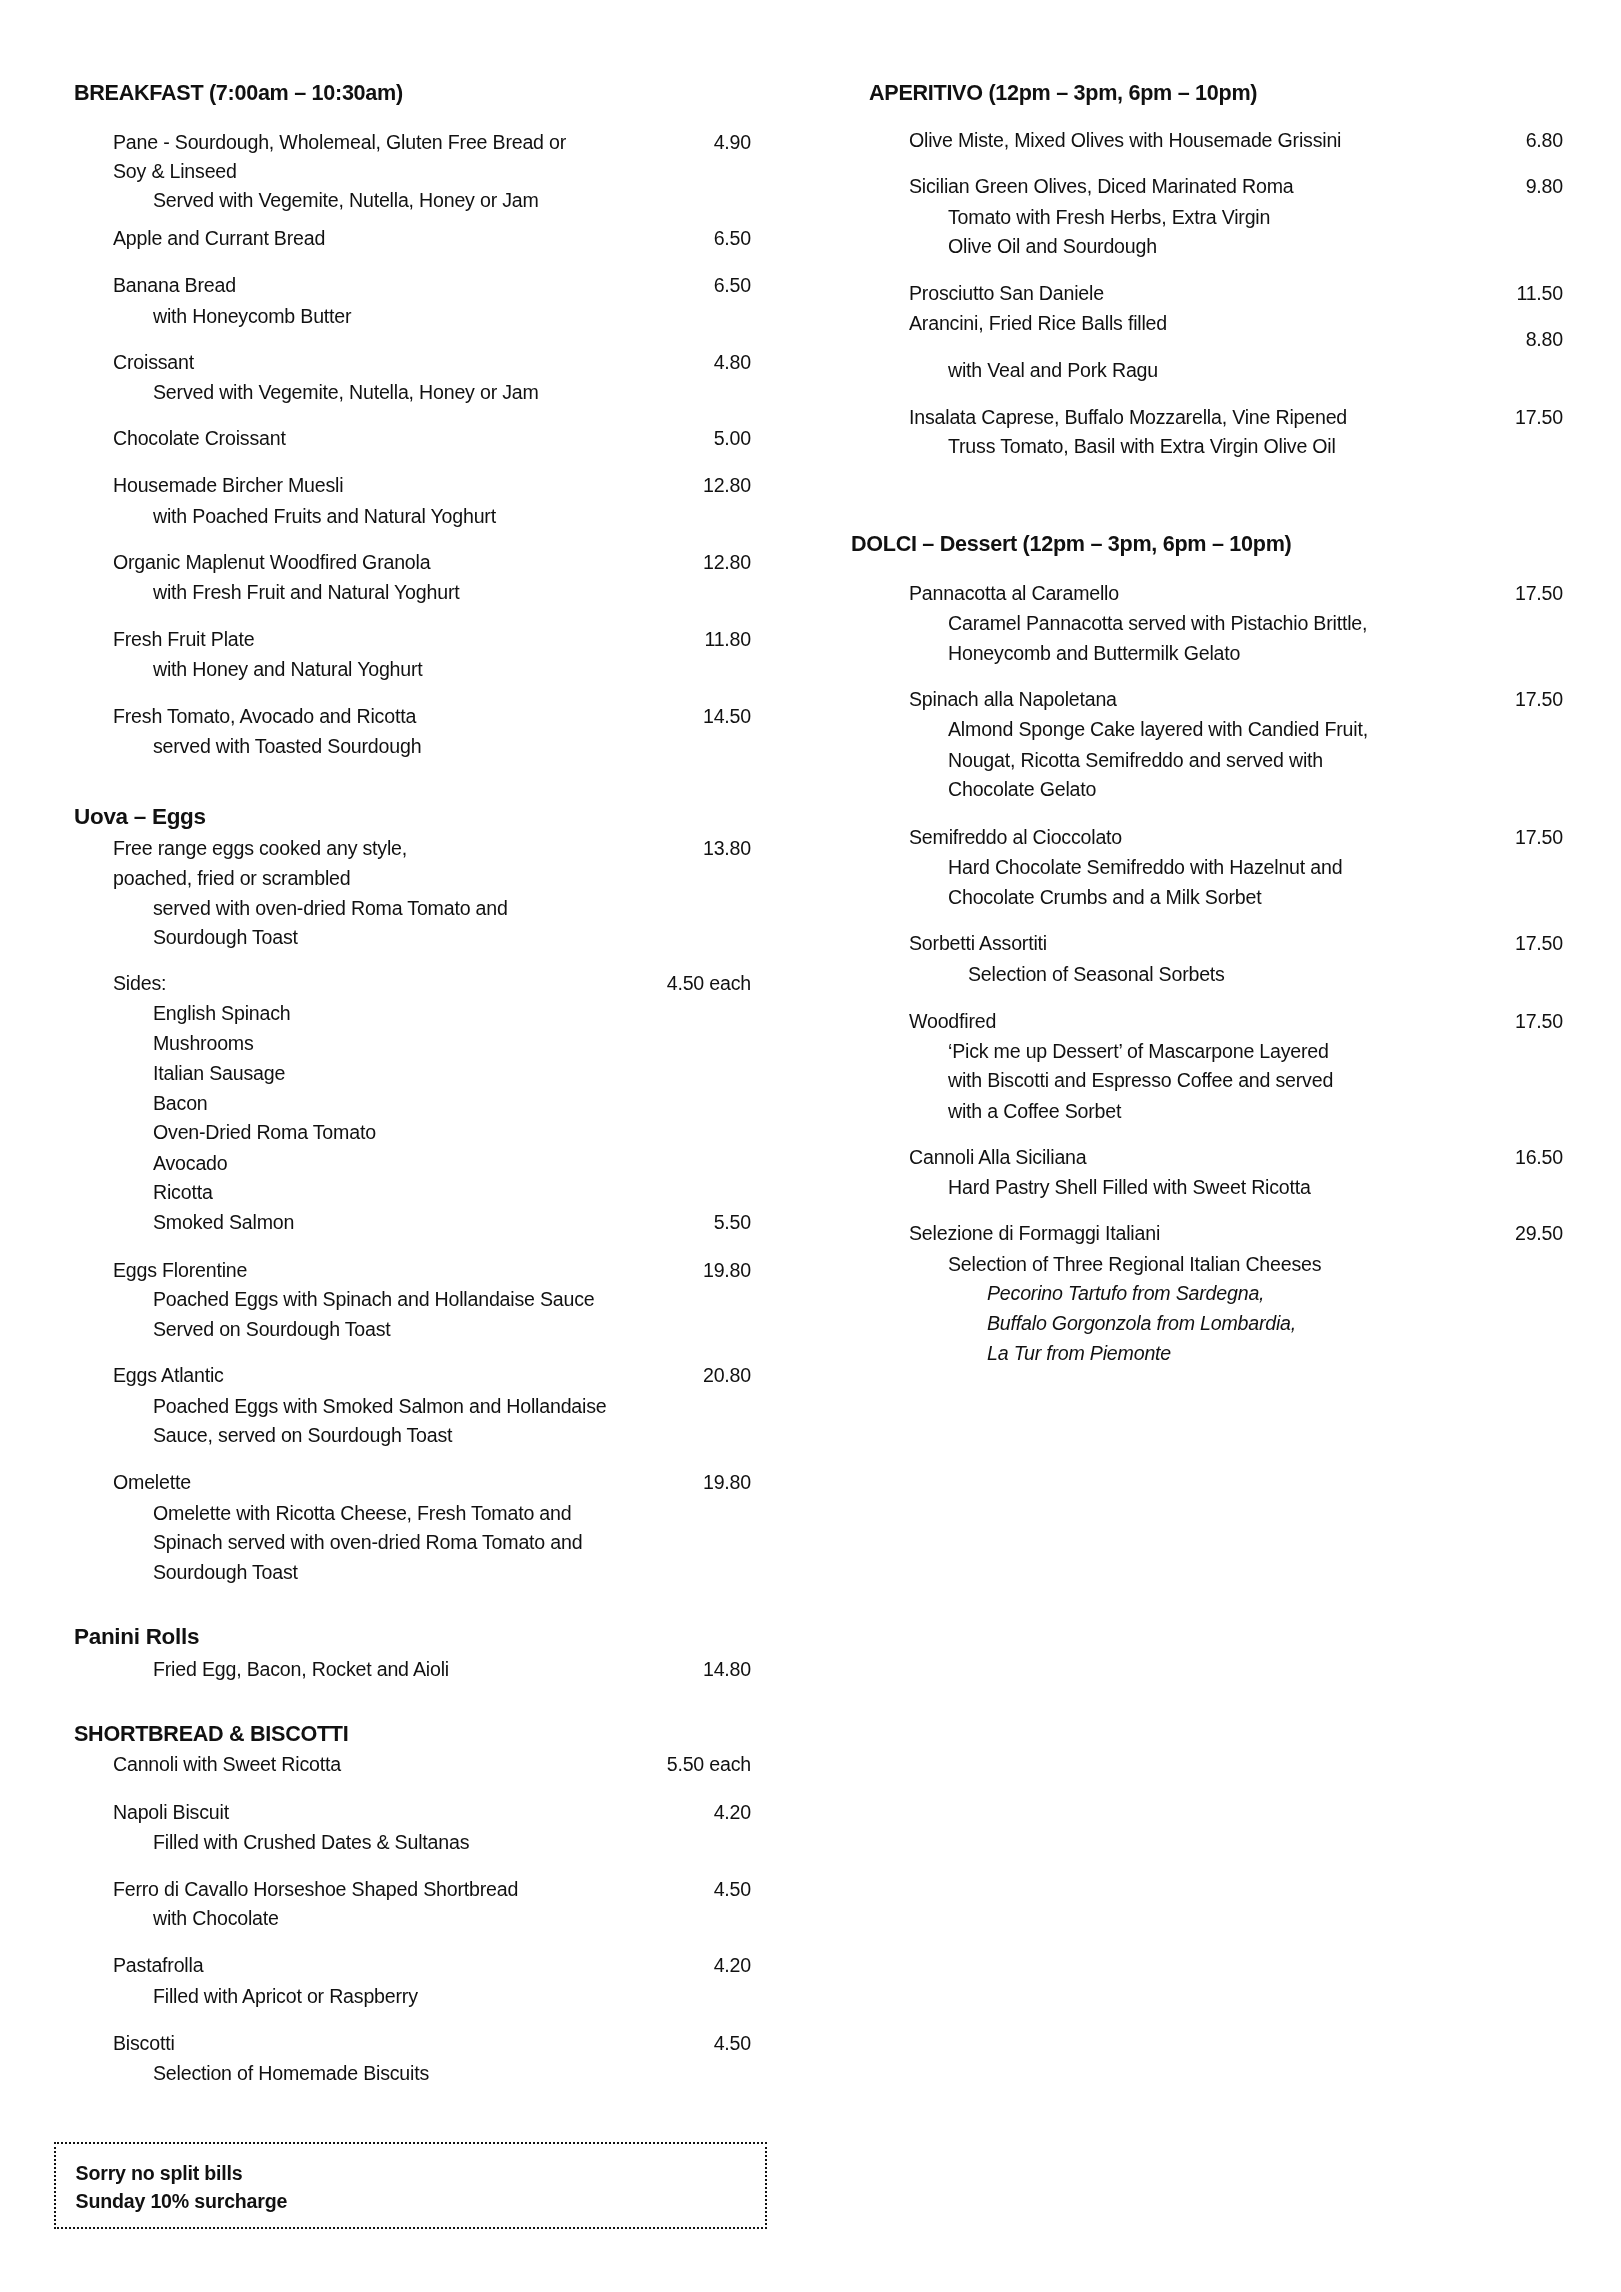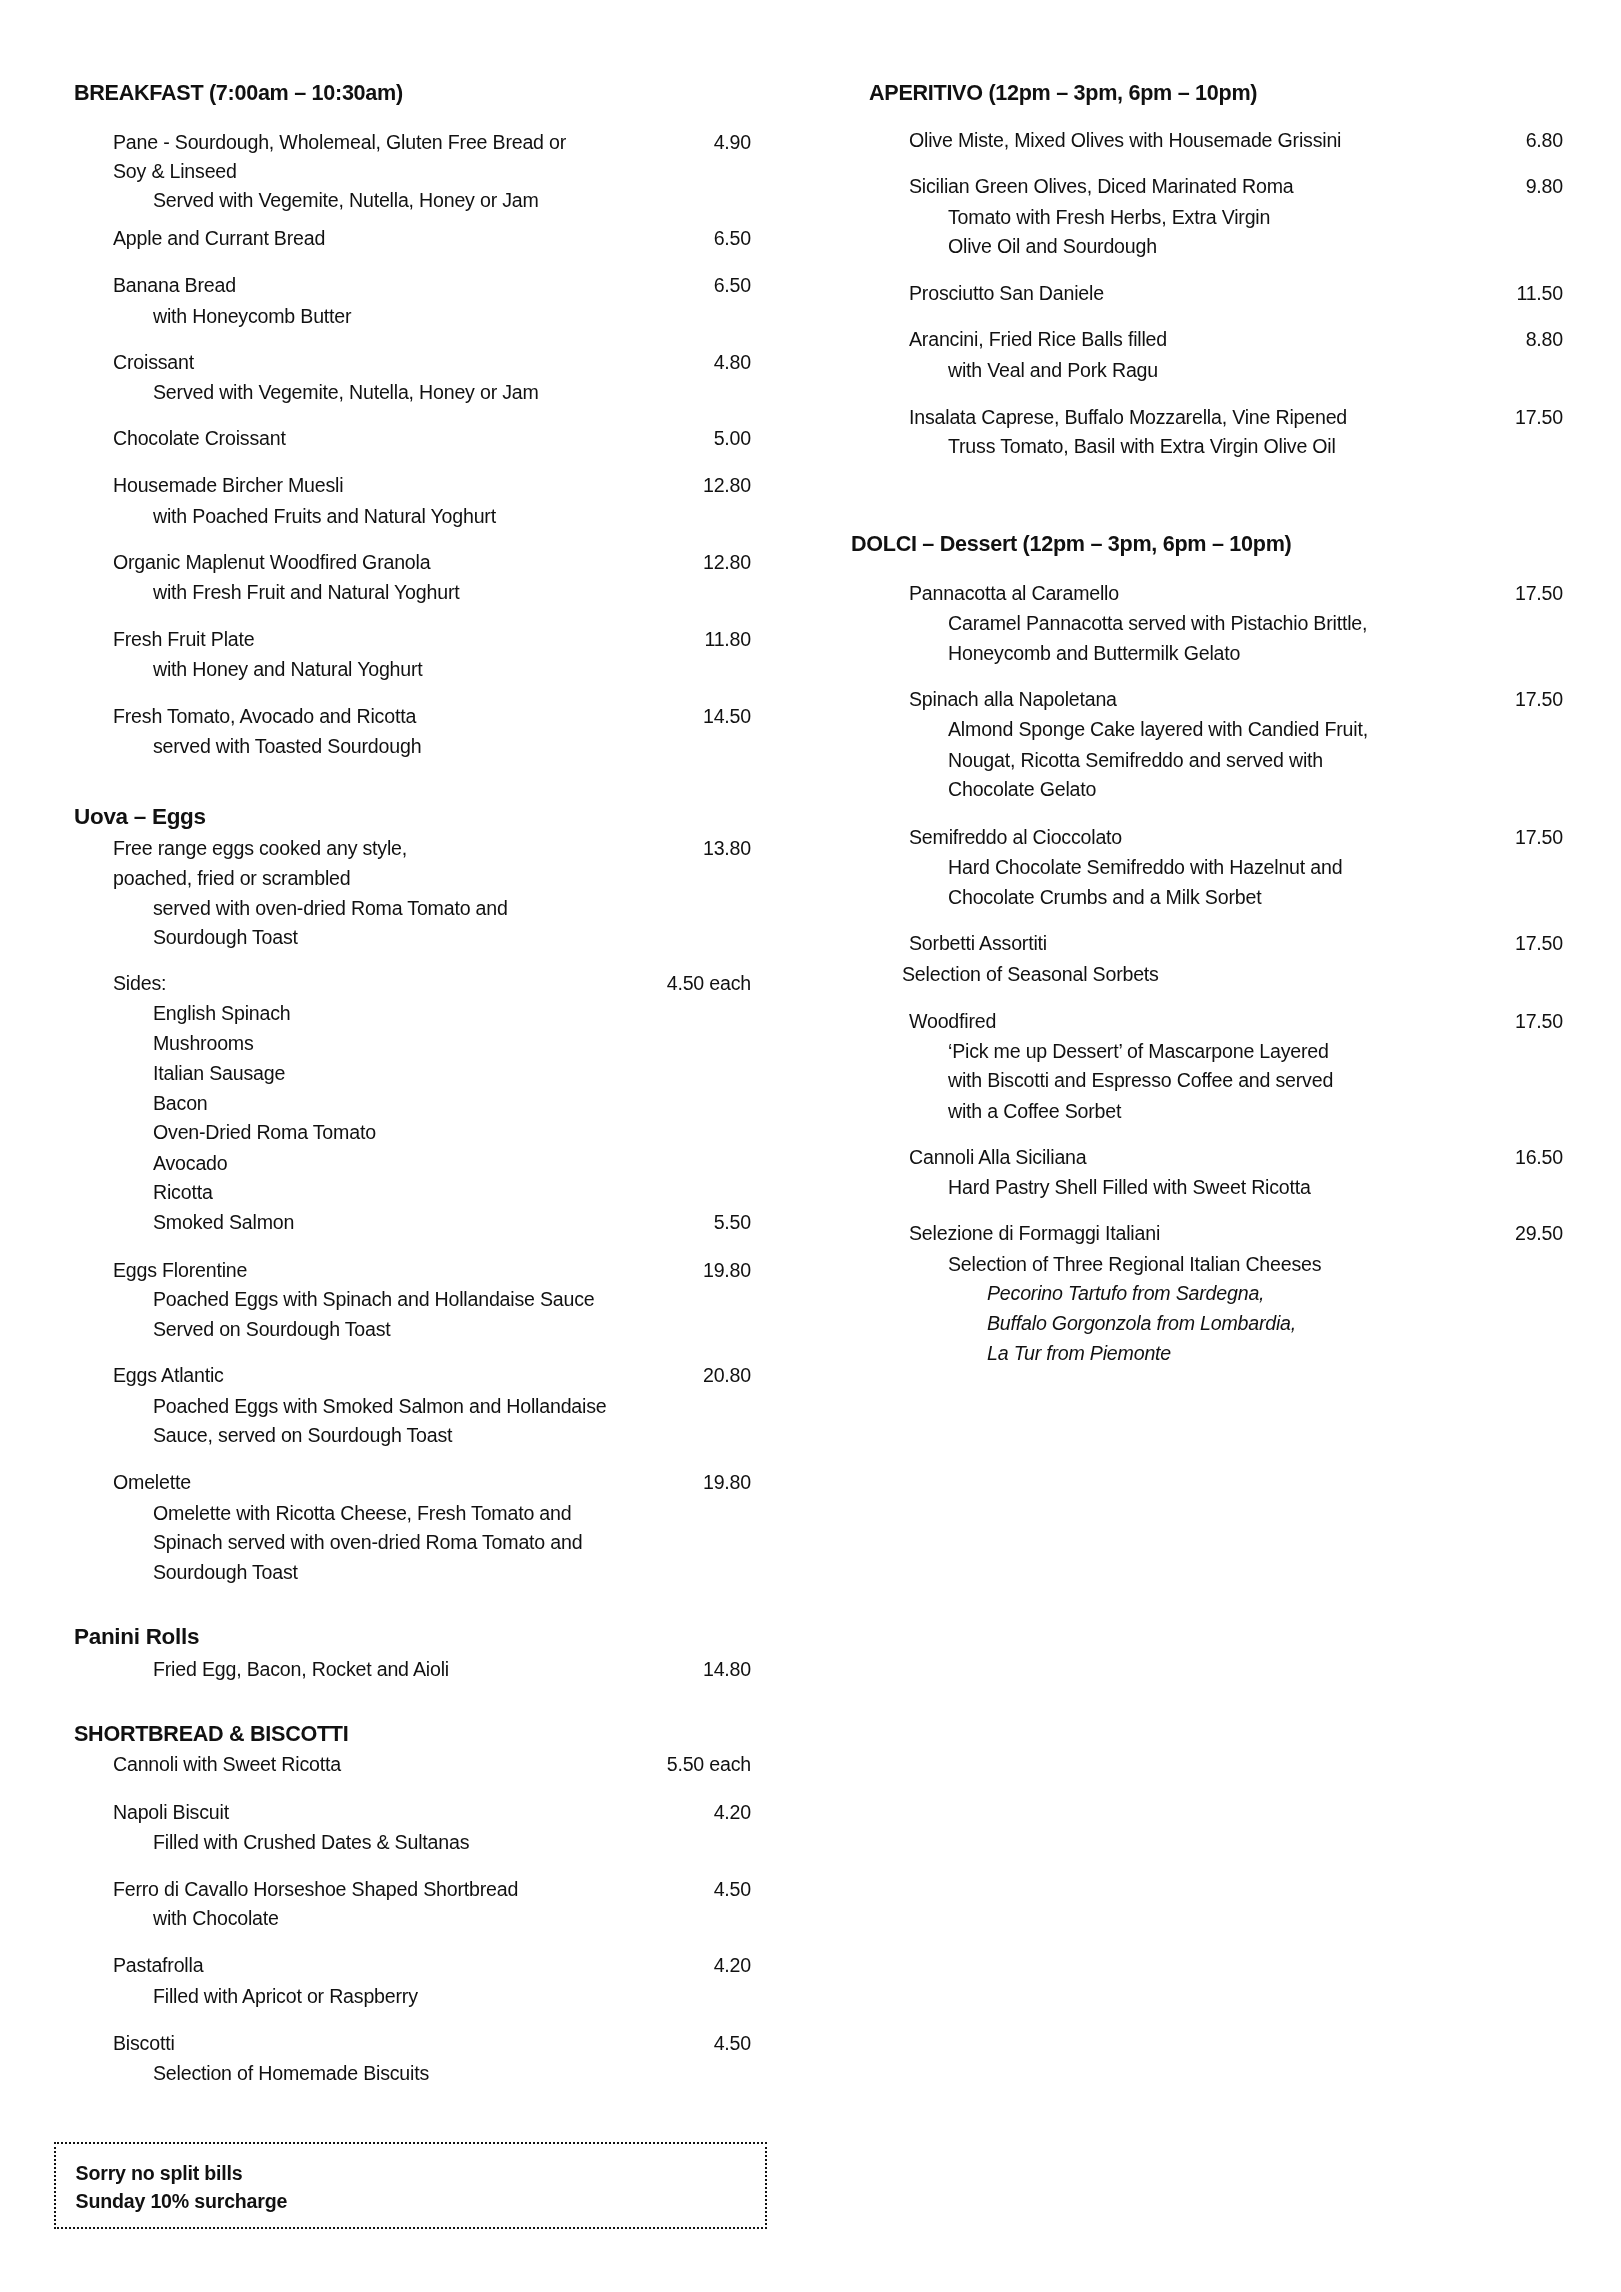--- a/index.html
+++ b/index.html
@@ -185,21 +185,21 @@
       <div class="ln" style="left:948px;top:235px">Olive Oil and Sourdough</div>
       <div class="price" style="right:58px;top:175px">9.80</div>
     </div>
 
     <div>
       <div class="ln" style="left:909px;top:282px">Prosciutto San Daniele</div>
       <div class="price" style="right:58px;top:282px">11.50</div>
     </div>
 
     <div>
-      <div class="ln" style="left:909px;top:328px">Arancini, Fried Rice Balls filled</div>
+      <div class="ln" style="left:909px;top:312px">Arancini, Fried Rice Balls filled</div>
       <div class="ln" style="left:948px;top:359px">with Veal and Pork Ragu</div>
       <div class="price" style="right:58px;top:328px">8.80</div>
     </div>
 
     <div>
       <div class="ln" style="left:909px;top:406px">Insalata Caprese, Buffalo Mozzarella, Vine Ripened</div>
       <div class="ln" style="left:948px;top:435px">Truss Tomato, Basil with Extra Virgin Olive Oil</div>
       <div class="price" style="right:58px;top:406px">17.50</div>
     </div>
   </section>
@@ -224,21 +224,21 @@
 
     <div>
       <div class="ln" style="left:909px;top:826px">Semifreddo al Cioccolato</div>
       <div class="ln" style="left:948px;top:856px">Hard Chocolate Semifreddo with Hazelnut and</div>
       <div class="ln" style="left:948px;top:886px">Chocolate Crumbs and a Milk Sorbet</div>
       <div class="price" style="right:58px;top:826px">17.50</div>
     </div>
 
     <div>
       <div class="ln" style="left:909px;top:932px">Sorbetti Assortiti</div>
-      <div class="ln" style="left:902px;top:963px">Selection of Seasonal Sorbets</div>
+      <div class="ln" style="left:968px;top:963px">Selection of Seasonal Sorbets</div>
       <div class="price" style="right:58px;top:932px">17.50</div>
     </div>
 
     <div>
       <div class="ln" style="left:909px;top:1010px">Woodfired</div>
       <div class="ln" style="left:948px;top:1040px">‘Pick me up Dessert’ of Mascarpone Layered</div>
       <div class="ln" style="left:948px;top:1069px">with Biscotti and Espresso Coffee and served</div>
       <div class="ln" style="left:948px;top:1100px">with a Coffee Sorbet</div>
       <div class="price" style="right:58px;top:1010px">17.50</div>
     </div>

